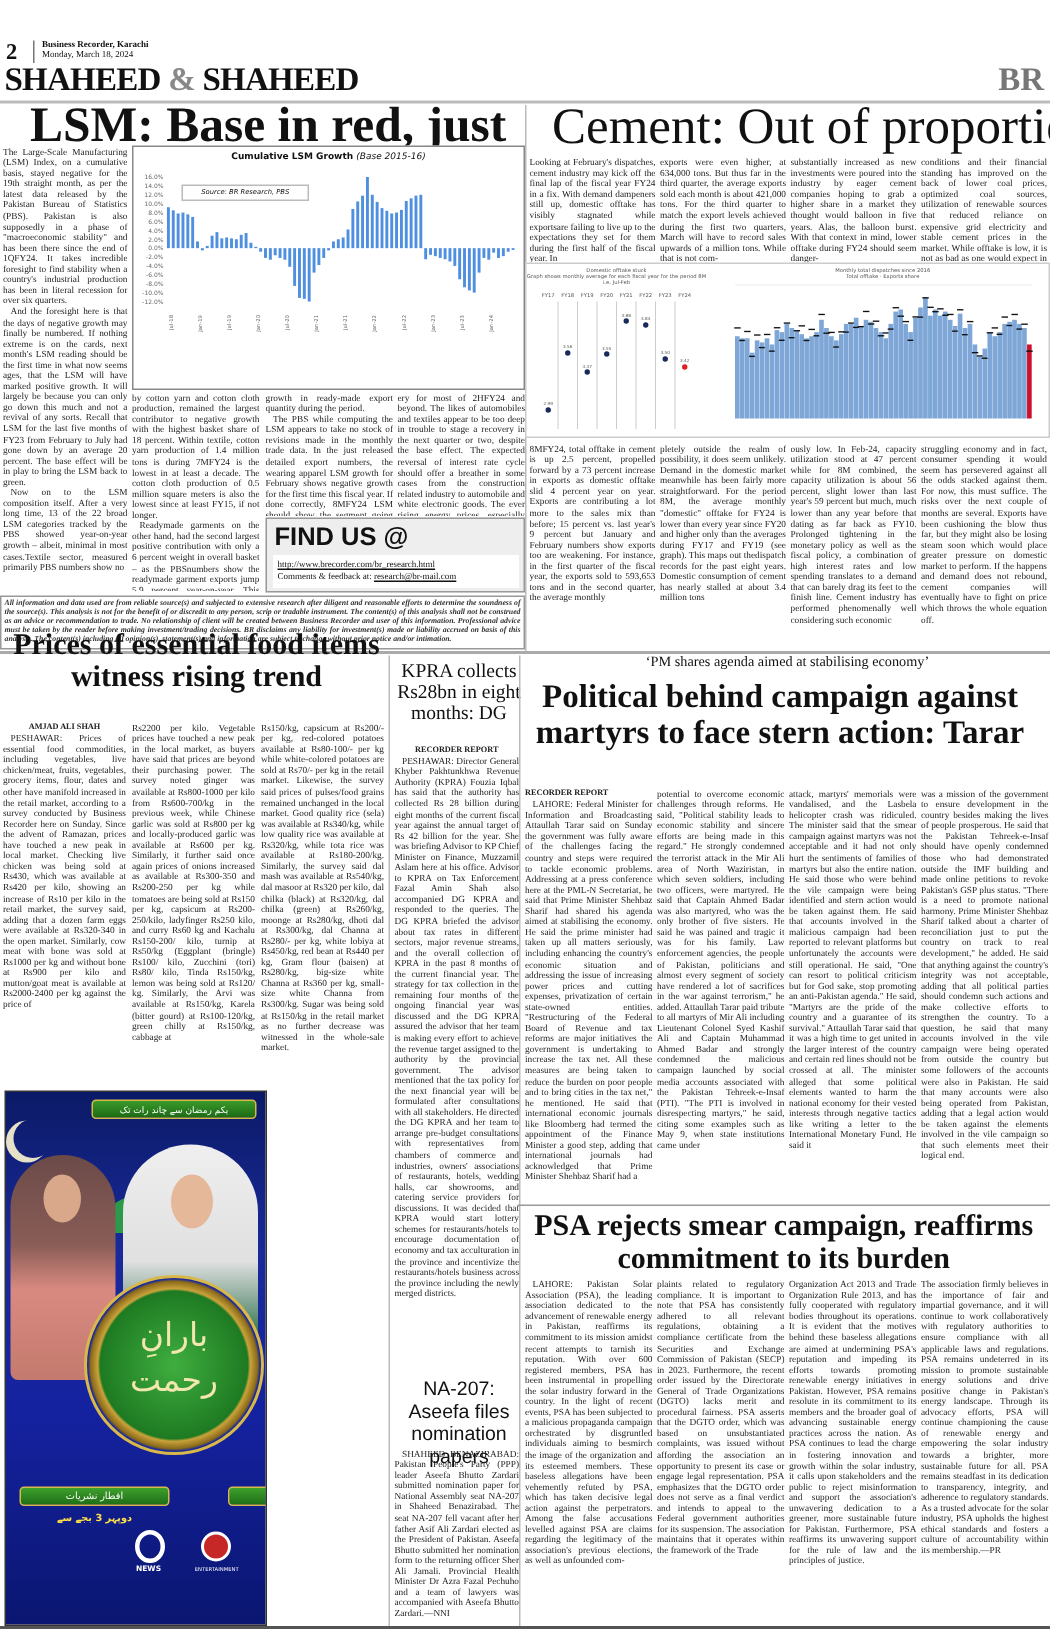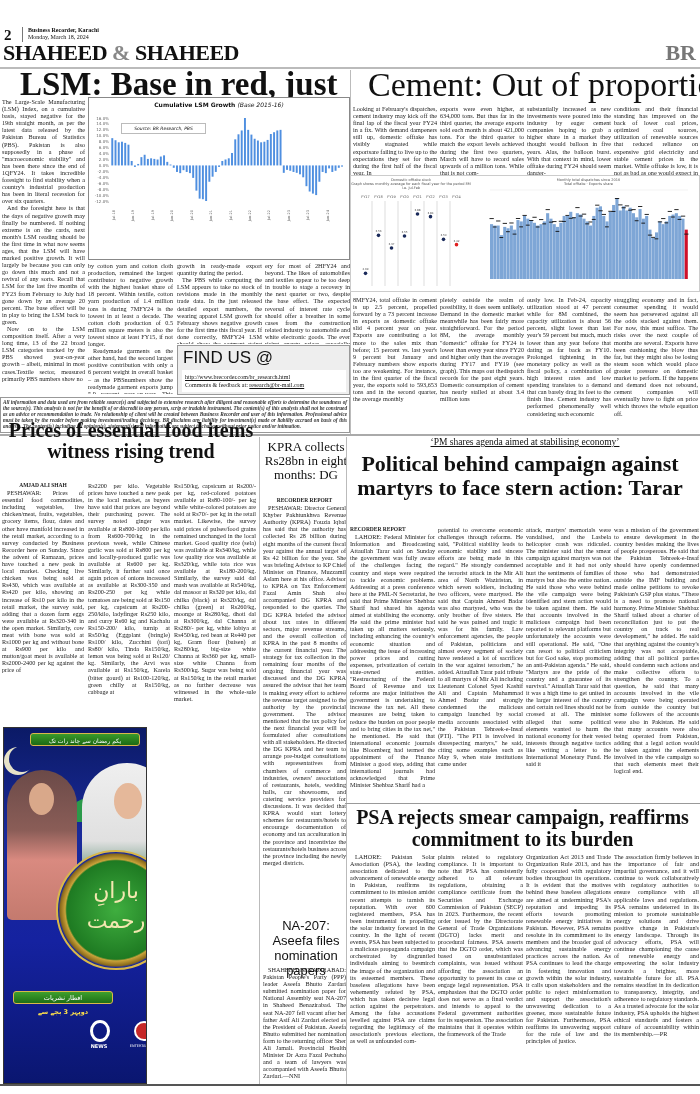--- a/index.html
+++ b/index.html
@@ -16,31 +16,31 @@
   .br-logo{right:4px;top:40px;font-size:22px;font-weight:bold;color:#777}
   .hr2{left:0;top:67px;width:700px;height:2px;background:#bbb}
   .h-lsm{left:20px;top:66px;font-size:33px;font-weight:bold;white-space:nowrap}
   .h-cem{left:368px;top:66px;font-size:34px;white-space:nowrap}
   .chart-box{left:88px;top:97px;width:262px;height:163px;border:1px solid #888;background:#fff}
   .chart-title{position:absolute;left:0;top:3px;width:100%;text-align:center;font-family:"DejaVu Sans",sans-serif;font-size:6px;font-weight:bold}
   .chart-title i{font-weight:normal}
   .chart-src{position:absolute;left:32px;top:25px;width:85px;height:11px;border:1px solid #bbb;font-family:"DejaVu Sans",sans-serif;font-size:4.5px;font-style:italic;text-align:center;line-height:10px;background:#fff}
   .cem-charts{left:350px;top:175px;width:350px;height:117px;border:1px solid #ccc;background:#fff}
   .findus{left:177px;top:345px;width:173px;height:50px;border:1px solid #999;background:#eee}
-  .findus-title{position:absolute;left:5px;top:2px;font-family:"Liberation Sans",sans-serif;font-size:17px;font-weight:normal}
+  .findus-title{position:absolute;left:5px;top:2px;font-family:"Liberation Sans",sans-serif;font-size:17px;font-weight:bold}
   .findus-links{position:absolute;left:4px;top:24px;width:164px;height:22px;background:#fff;font-size:6px;line-height:8px;padding:3px}
   .findus-links u{color:#111}
   .disclaimer{left:0;top:397px;width:350px;height:36px;border:1px solid #999;font-size:5.2px;line-height:6.1px;font-style:italic;font-weight:bold;padding:1px 2px;text-align:justify;color:#333}
   .hr3{left:0;top:434px;width:700px;height:2px;background:#aaa}
   .h-prices{left:2px;top:420px;width:258px;font-size:20px;font-weight:bold;text-align:center;line-height:21px}
   .h-kpra{left:262px;top:440px;width:88px;font-size:13px;text-align:center;line-height:14px}
-  .kicker{left:350px;top:437px;width:350px;text-align:center;font-size:9.5px;text-decoration:underline}
+  .kicker{left:350px;top:437px;width:350px;text-align:center;font-size:9.5px;}
   .h-tarar{left:340px;top:452px;width:360px;font-size:22px;font-weight:bold;text-align:center;line-height:23.5px}
   .byline{font-weight:bold;font-size:5.5px;text-align:center;text-indent:0!important}
-  .ad{left:3px;top:727px;width:144px;height:357px;border:1px solid #333;overflow:hidden;background:linear-gradient(180deg,#0b1a66 0%,#1a2a9a 30%,#1522a0 60%,#0a1670 100%)}
+  .ad{left:3px;top:727px;width:175px;height:357px;border:1px solid #333;overflow:hidden;background:linear-gradient(180deg,#0b1a66 0%,#1a2a9a 30%,#1522a0 60%,#0a1670 100%)}
   .ad-top{position:absolute;right:6px;top:5px;width:110px;height:13px;border-radius:3px;background:linear-gradient(#3a9a2a,#1c6a14);color:#fff;font-family:"DejaVu Sans",sans-serif;font-size:6px;text-align:center;line-height:13px;border:1px solid #d9b84a}
   .ad-moon{position:absolute;left:5px;top:18px;width:26px;height:26px;border-radius:50%;box-shadow:-4px 2px 0 1px #e6e2c8}
   .ad-person1{position:absolute;left:3px;top:42px;width:70px;height:150px;border-radius:35px 35px 5px 5px;background:linear-gradient(#6b4a48 0%,#8a5d57 40%,#d98a80 60%,#c47a6e 100%)}
   .ad-face1{position:absolute;left:25px;top:55px;width:25px;height:32px;border-radius:50%;background:#d9a88a}
   .ad-person2{position:absolute;left:78px;top:35px;width:90px;height:130px;border-radius:45px 45px 5px 5px;background:linear-gradient(#efefef 0%,#e0e0e0 60%,#2a6e4a 100%)}
   .ad-face2{position:absolute;left:110px;top:55px;width:28px;height:36px;border-radius:50%;background:#e5b89a}
   .ad-dome{position:absolute;left:65px;top:70px;width:40px;height:24px;border-radius:20px 20px 0 0;background:#2b9a4a}
   .ad-medal{position:absolute;left:52px;top:122px;width:120px;height:120px;border-radius:50%;background:radial-gradient(circle,#3fae3f 0%,#1e7a22 60%,#c9a23a 62%,#8a6a1a 68%,#1a2a9a 70%);border:2px solid #d9b84a}
   .ad-logo-text{position:absolute;left:72px;top:148px;width:80px;text-align:center;font-family:"DejaVu Sans",sans-serif;font-size:22px;color:#f3e7b0;line-height:30px}
   .ad-btn{position:absolute;height:13px;border-radius:3px;background:linear-gradient(#3ea02c,#1e6e16);border:1px solid #d9b84a;color:#fff;font-family:Liberation Sans, sans-serif;font-size:6.5px;text-align:center;line-height:12px}

